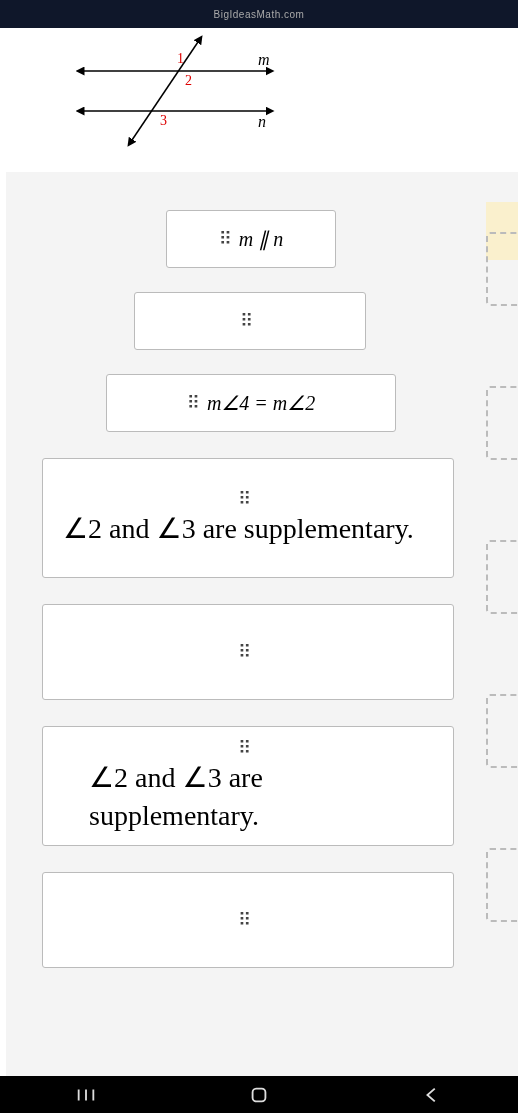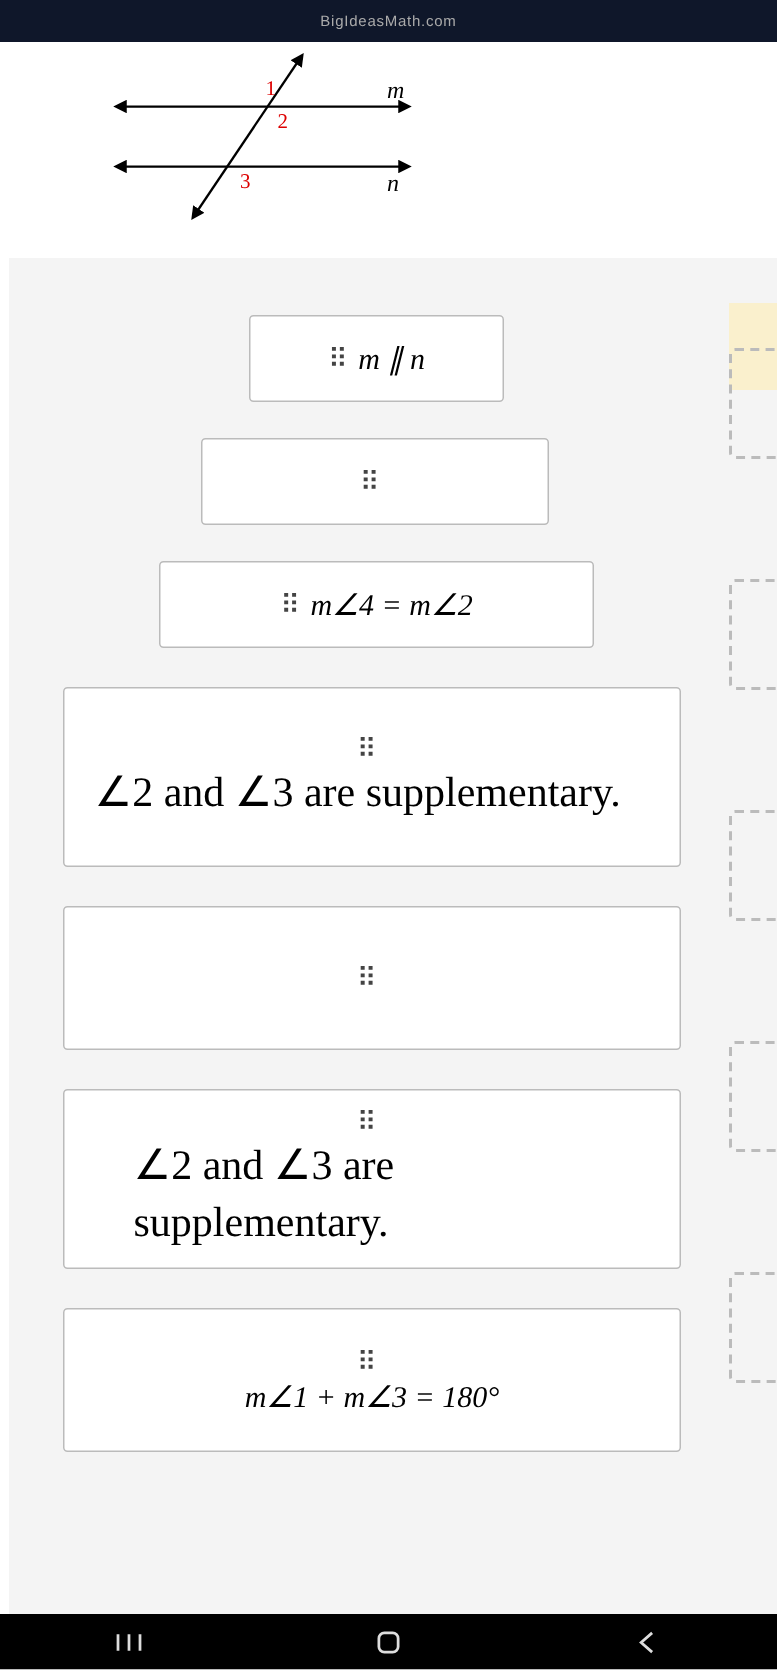--- a/index.html
+++ b/index.html
@@ -90,21 +90,20 @@
     <span class="grab">⠿</span>
   </div>
 
   <div class="card" style="left:36px;top:554px;width:412px;height:120px;">
     <span class="grab">⠿</span>
     <div class="textline" style="align-self:flex-start;padding:0 6px;line-height:1.35;margin-left:26px;">∠2 and ∠3 are supplementary.</div>
   </div>
 
   <div class="card" style="left:36px;top:700px;width:412px;height:96px;">
     <span class="grab">⠿</span>
-    <span class="mathline">m∠1 + m∠3 = 180°</span>
   </div>
 </div>
 
 <div class="navbar">
   <div class="nav-icon">
     <svg viewBox="0 0 24 24">
         <line x1="4" y1="6" x2="4" y2="18"></line>
         <line x1="12" y1="6" x2="12" y2="18"></line>
         <line x1="20" y1="6" x2="20" y2="18"></line>
       </svg>

